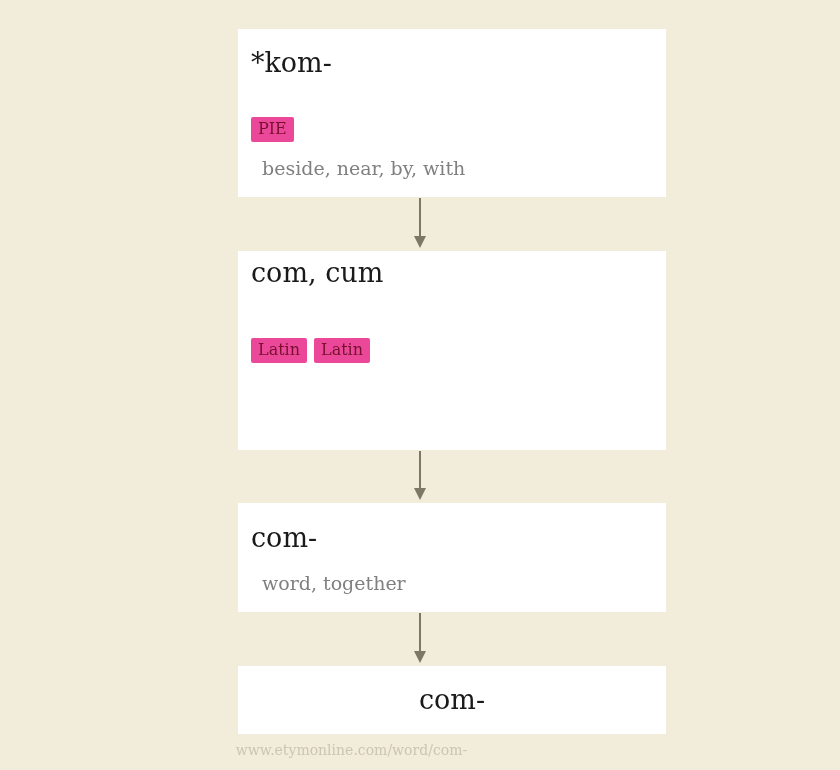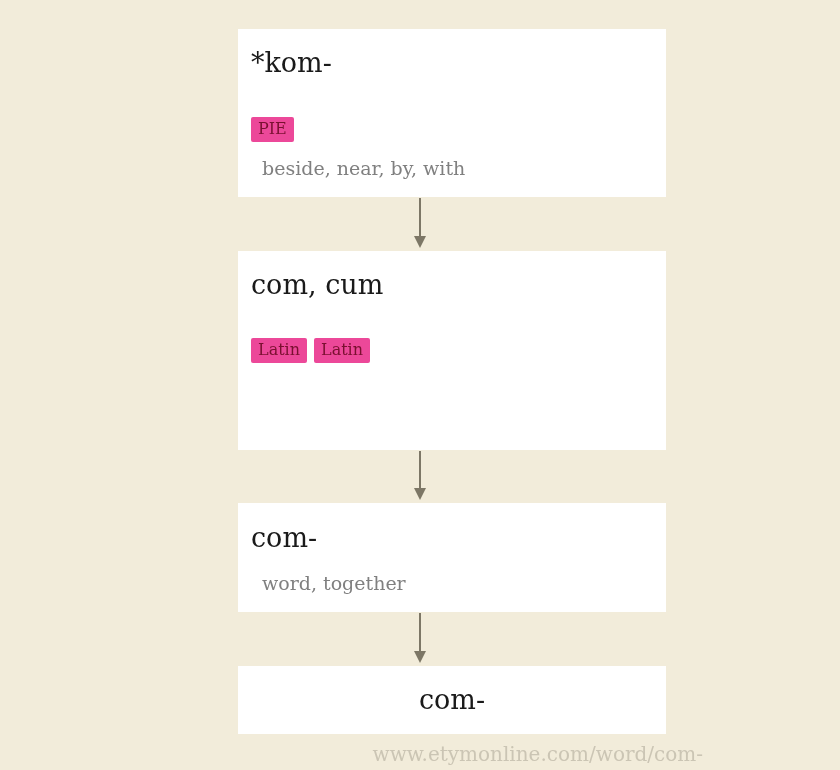--- a/index.html
+++ b/index.html
@@ -51,23 +51,23 @@
     content: "";
     position: absolute;
     left: -5px; bottom: -2px;
     border-left: 6px solid transparent;
     border-right: 6px solid transparent;
     border-top: 12px solid #7d7766;
   }
   .footer {
     position: absolute;
     top: 742px; left: 0; width: 703px;
-    text-align: right;
+    text-align: center;
     color: #cbc5b4;
-    font-size: 20px;
+    font-size: 14px;
   }
   .final-title {
     position: absolute; left: 0; right: 0; top: 20px;
     text-align: center;
     font-size: 27px; color: #1a1a1a; line-height: 1;
   }
 </style>
 </head>
 <body>
 
@@ -75,21 +75,21 @@
   <div class="title" style="top:20px;">*kom-</div>
   <div class="tags" style="top:88px;">
     <span class="tag">PIE</span>
   </div>
   <div class="gloss" style="top:124px;">beside, near, by, with</div>
 </div>
 
 <div class="arrow" style="top:198px;height:48px;"></div>
 
 <div class="card" style="top:251px;height:199px;">
-  <div class="title" style="top:20px;">com, cum</div>
+  <div class="title" style="top:8px;">com, cum</div>
   <div class="tags" style="top:87px;justify-content:space-between;">
     <span class="tag">Latin</span>
     <span class="tag">Latin</span>
   </div>
 </div>
 
 <div class="arrow" style="top:451px;height:47px;"></div>
 
 <div class="card" style="top:503px;height:109px;">
   <div class="title" style="top:21px;">com-</div>

